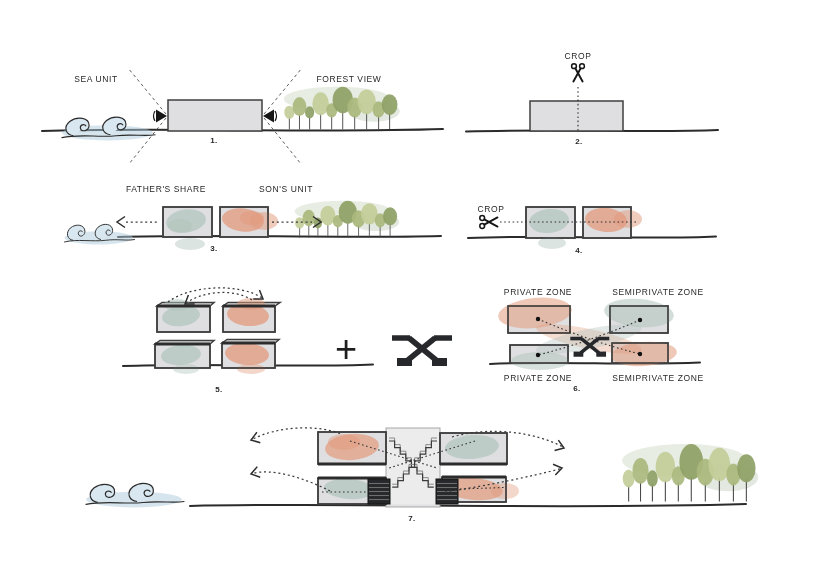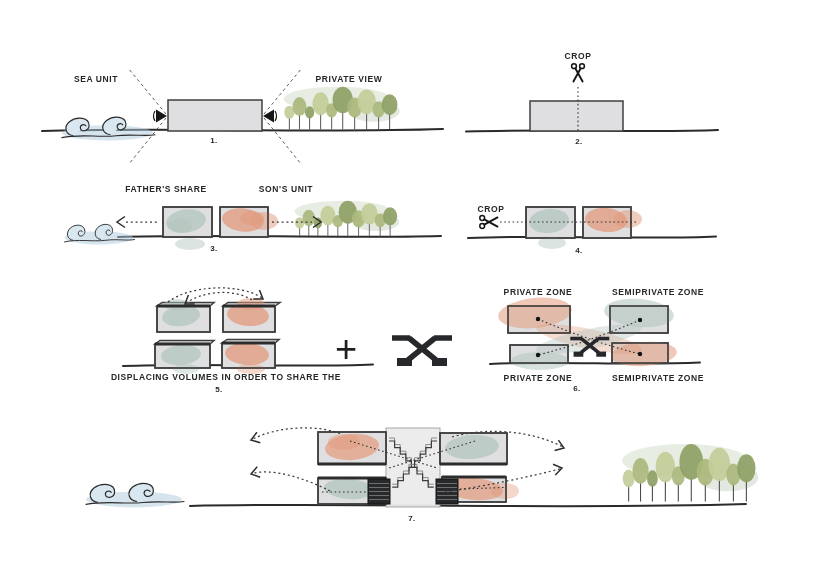--- a/index.html
+++ b/index.html
@@ -1,20 +1,20 @@
 <!DOCTYPE html>
 <html style="--ink: #272727; --volume-fill: #dfdfe1; --volume-border: #3f3f3f; --teal-wash: #afc3bc; --orange-wash: #e29a7c; --sea-blue: #aecbdc; --tree-green: #aab87d; --icon-dark: #26282b;"><head>
 <meta charset="utf-8">
 <style>
   *{margin:0;padding:0;box-sizing:border-box}
   html,body{background:#ffffff}
   .canvas{position:relative;width:818px;height:578px;background:#fff;overflow:hidden;
           font-family:"Liberation Sans",sans-serif}
   .art{position:absolute;left:0;top:0}
-  .lbl{position:absolute;transform:translateX(-50%);white-space:nowrap;font-weight:bold;
+  .lbl{position:absolute;transform:translateX(-50%);white-space:nowrap;font-weight:normal;
        font-size:8.5px;letter-spacing:.6px;color:var(--ink,#272727)}
   .num{position:absolute;transform:translateX(-50%);white-space:nowrap;font-weight:bold;
        font-size:8px;letter-spacing:.5px;color:var(--ink,#272727)}
   .plus{position:absolute;transform:translate(-50%,-50%);font-size:38px;font-weight:500;
         color:#1f1f1f;line-height:1}
   
   .ground{fill:none;stroke:#2b2b2b;stroke-width:2;stroke-linecap:round}
   .vol{fill:var(--volume-fill,#dfdfe1);stroke:var(--volume-border,#3f3f3f);stroke-width:1.5}
   .volstroke{fill:none;stroke:var(--volume-border,#3f3f3f);stroke-width:1.5}
   .heavy{stroke:#2c2c2c;stroke-width:3.2;fill:none}
@@ -260,34 +260,33 @@
     <path class="dash" d="M330,491 C305,478 272,468 252,473.5"></path>
     <use href="#g-chev" transform="translate(251,474) rotate(-15)"></use>
     <path class="dash" d="M452,437 C490,426 535,432 563,447"></path>
     <use href="#g-chev" transform="translate(564,448) rotate(-160)"></use>
     <path class="dash" d="M445,492 C485,486 530,477 561,468.5"></path>
     <use href="#g-chev" transform="translate(562,468) rotate(168)"></use>
   </g>
 </svg>
 
 <div class="lbl" style="left:96px;top:74px">SEA UNIT</div>
-<div class="lbl" style="left:349px;top:74px">PRIVATE VIEW</div>
+<div class="lbl" style="left:349px;top:74px">FOREST VIEW</div>
 <div class="num" style="left:214px;top:136px">1.</div>
 
 <div class="lbl" style="left:578px;top:51px">CROP</div>
 <div class="num" style="left:579px;top:137px">2.</div>
 
 <div class="lbl" style="left:166px;top:184px">FATHER'S SHARE</div>
 <div class="lbl" style="left:286px;top:184px">SON'S UNIT</div>
 <div class="num" style="left:214px;top:244px">3.</div>
 
 <div class="lbl" style="left:491px;top:204px">CROP</div>
 <div class="num" style="left:579px;top:246px">4.</div>
 
-<div class="lbl" style="left:226px;top:372px">DISPLACING VOLUMES IN ORDER TO SHARE THE</div>
 <div class="num" style="left:219px;top:385px">5.</div>
 <div class="plus" style="left:346px;top:349px">+</div>
 
 <div class="lbl" style="left:538px;top:287px">PRIVATE ZONE</div>
 <div class="lbl" style="left:658px;top:287px">SEMIPRIVATE ZONE</div>
 <div class="lbl" style="left:538px;top:373px">PRIVATE ZONE</div>
 <div class="lbl" style="left:658px;top:373px">SEMIPRIVATE ZONE</div>
 <div class="num" style="left:577px;top:384px">6.</div>
 
 <div class="num" style="left:412px;top:514px">7.</div>

